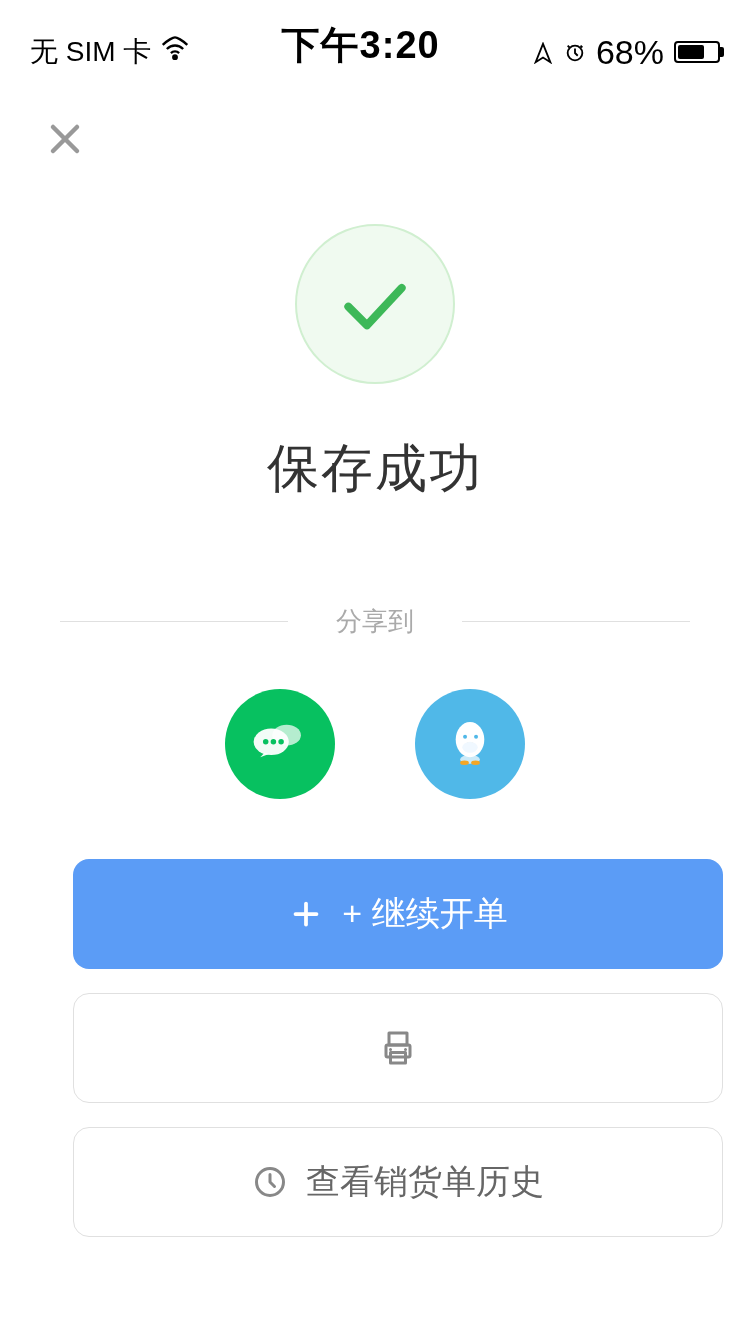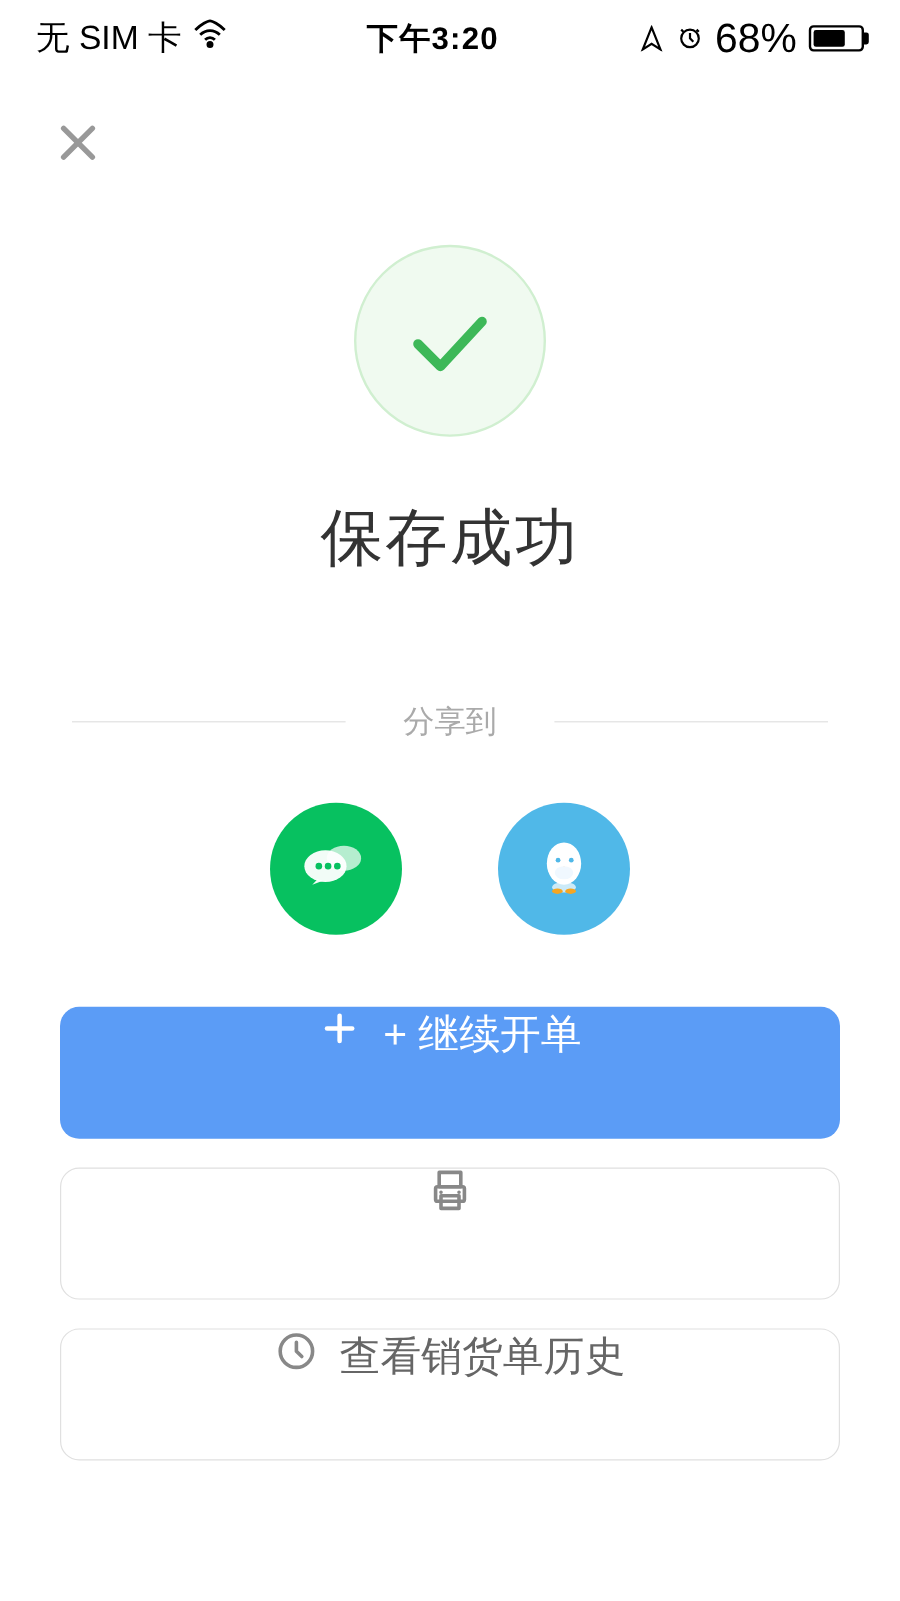--- a/index.html
+++ b/index.html
@@ -13,35 +13,35 @@
       display: flex;
       flex-direction: column;
     }
 
     
     .status-bar {
       width: 100%;
       height: 64px;
       background: #ffffff;
       display: flex;
-      align-items: center;
       justify-content: space-between;
       padding: 0 30px;
       flex-shrink: 0;
+      margin-top: 20px;
     }
     .status-left {
       display: flex;
       align-items: center;
       gap: 10px;
       font-size: 28px;
       color: #000;
       font-weight: 500;
     }
     .status-center {
-      font-size: 26px;
+      font-size: 38px;
       font-weight: 600;
       color: #000;
       letter-spacing: 1px;
     }
     .status-right {
       display: flex;
       align-items: center;
       gap: 10px;
       font-size: 34px;
       color: #000;
@@ -183,26 +183,27 @@
       flex-direction: column;
       gap: 24px;
       flex-shrink: 0;
     }
 
     .action-btn {
       width: 100%;
       height: 110px;
       border-radius: 16px;
       display: flex;
-      align-items: flex-start;
+      align-items: center;
       justify-content: center;
       gap: 18px;
       font-size: 34px;
       cursor: pointer;
       border: none;
+      margin-left: 23px;
     }
 
     .btn-primary {
       background: #5b9cf6;
       color: #fff;
     }
 
     .btn-secondary {
       background: #ffffff;
       color: #666;

